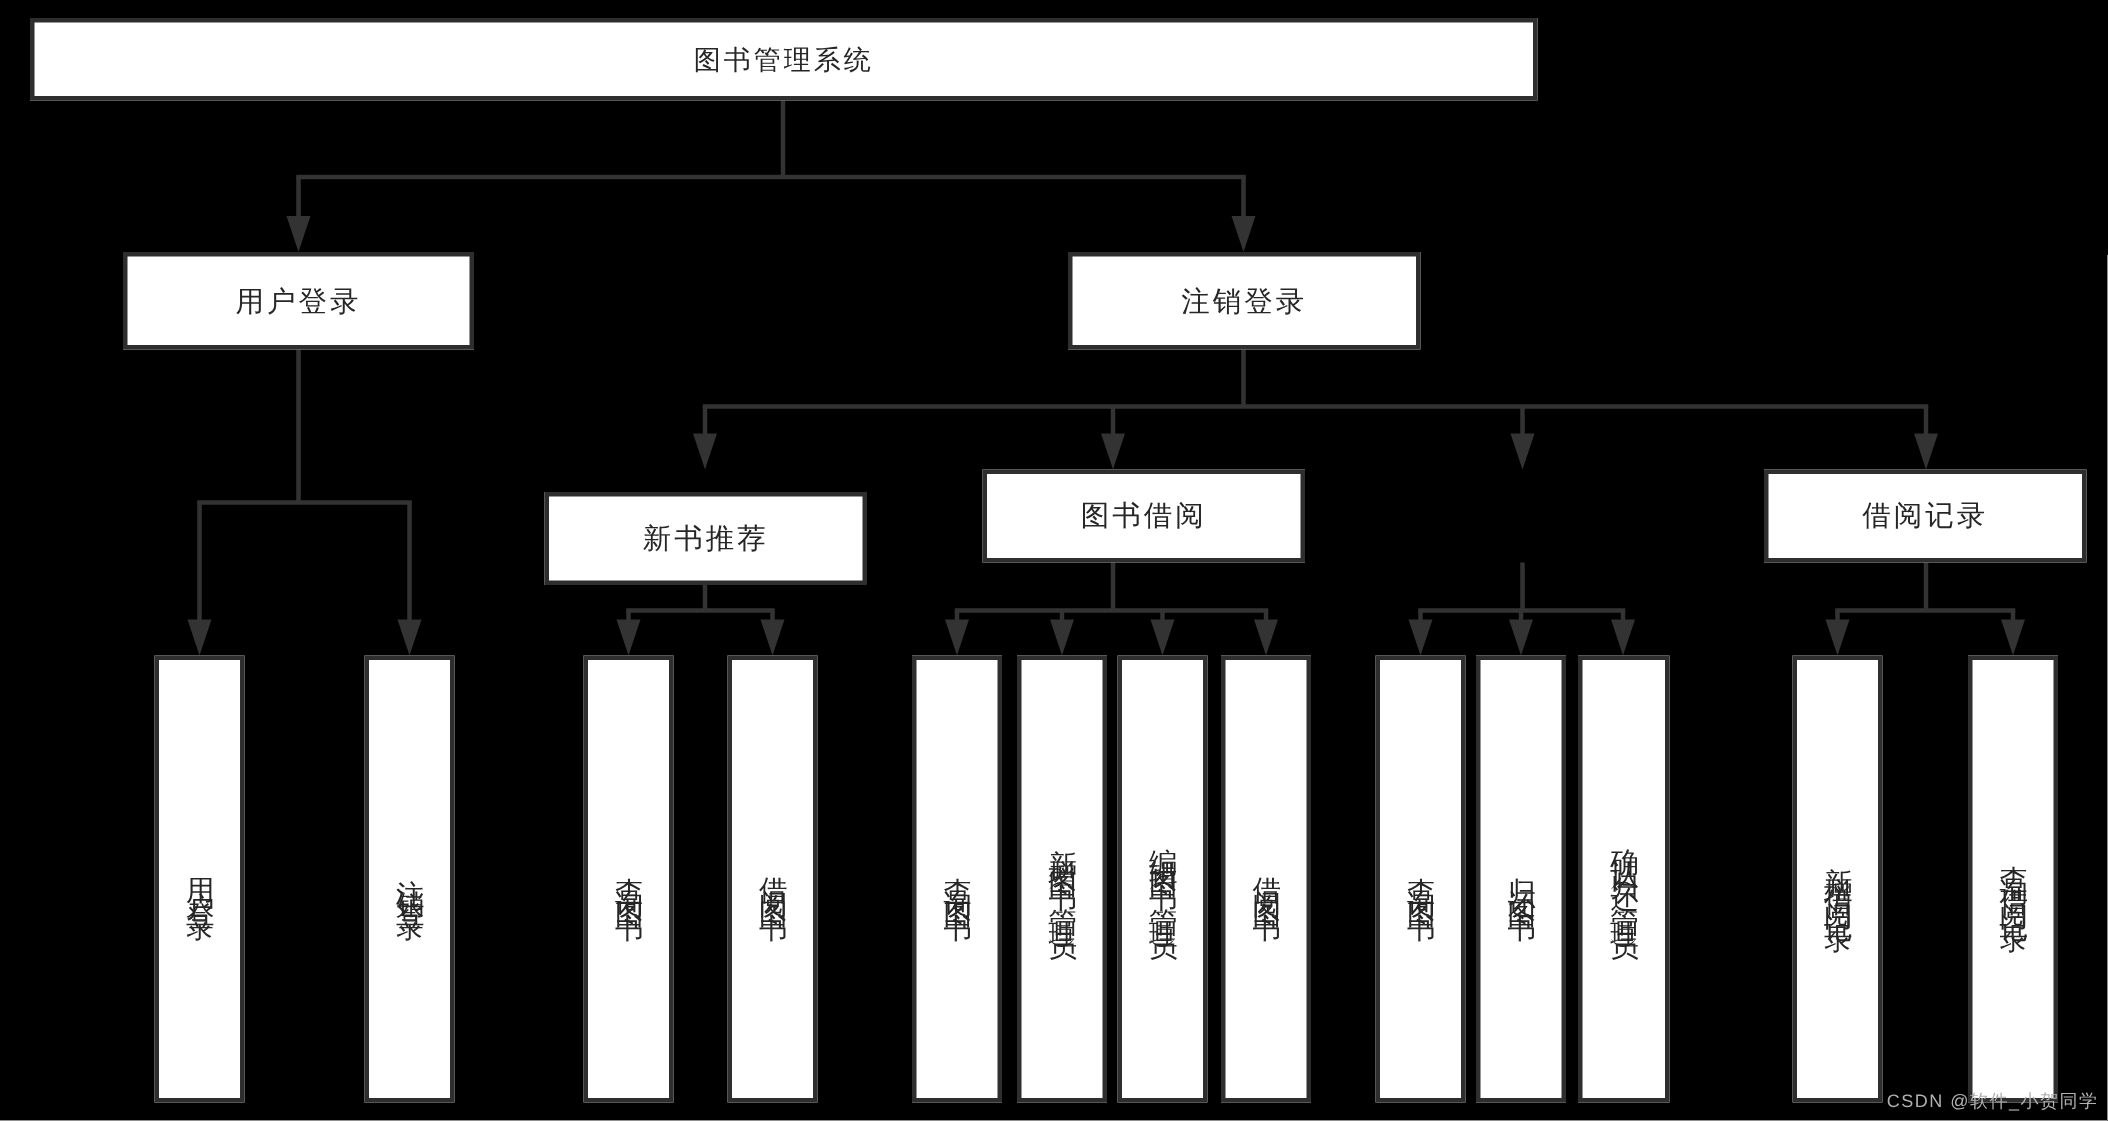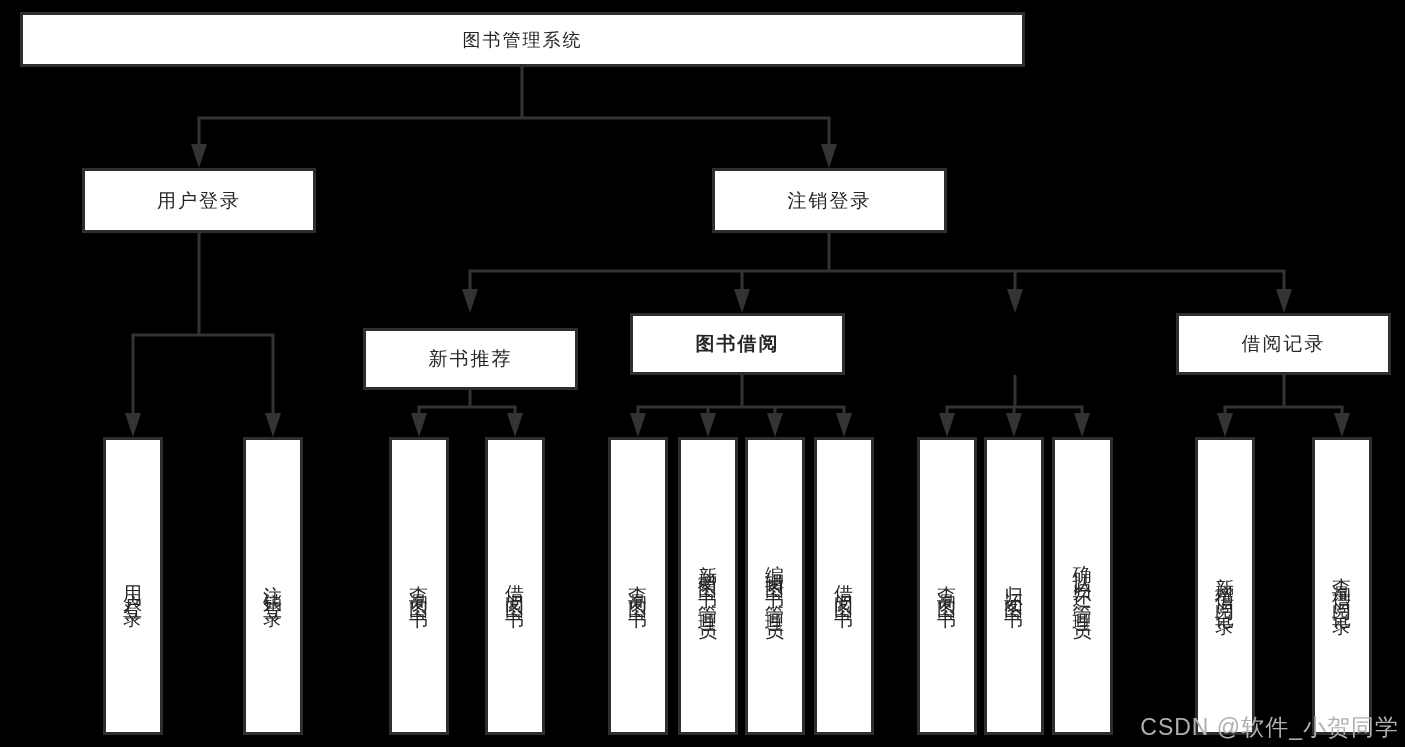--- a/index.html
+++ b/index.html
@@ -36,21 +36,21 @@
     writing-mode: vertical-rl;
     text-orientation: mixed;
     font-size: 19px;
     letter-spacing: 8px;
     line-height: 1;
   }
   .watermark {
     position: absolute;
     right: 6px;
     bottom: 4px;
-    font-size: 23px;
+    font-size: 12px;
     color: #b0b0b0;
     letter-spacing: 1px;
     white-space: nowrap;
     z-index: 5;
   }
 </style>
 </head>
 <body>
 
 <div class="canvas">
@@ -131,21 +131,21 @@
   <div class="node h" style="left:82px; top:168px; width:234px; height:65px;">
     <span>用户登录</span>
   </div>
   <div class="node h" style="left:712px; top:168px; width:235px; height:65px;">
     <span>注销登录</span>
   </div>
 
   <div class="node h" style="left:363px; top:313px; width:215px; height:62px;margin-top:15px;">
     <span>新书推荐</span>
   </div>
-  <div class="node h" style="left:630px; top:313px; width:215px; height:62px;font-weight:bold;">
+  <div class="node h" style="left:655px; top:313px; width:215px; height:62px;">
     <span>图书借阅</span>
   </div>
   <div class="node h" style="left:1176px; top:313px; width:215px; height:62px;">
     <span>借阅记录</span>
   </div>
 
   <div class="node leaf" style="left:103px; top:437px; width:60px; height:298px;">
     <span>用户登录</span>
   </div>
   <div class="node leaf" style="left:243px; top:437px; width:60px; height:298px;">

